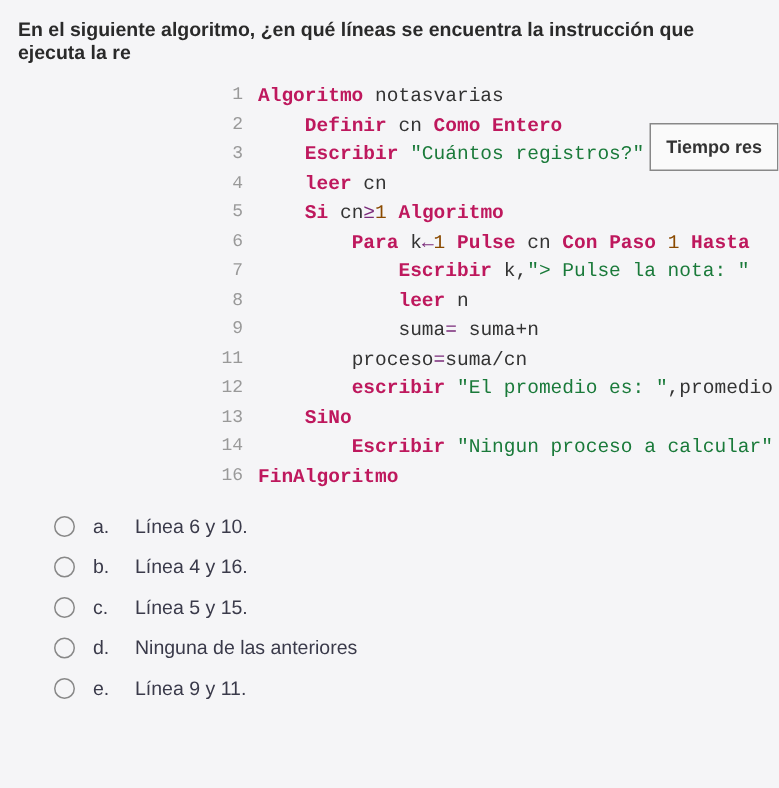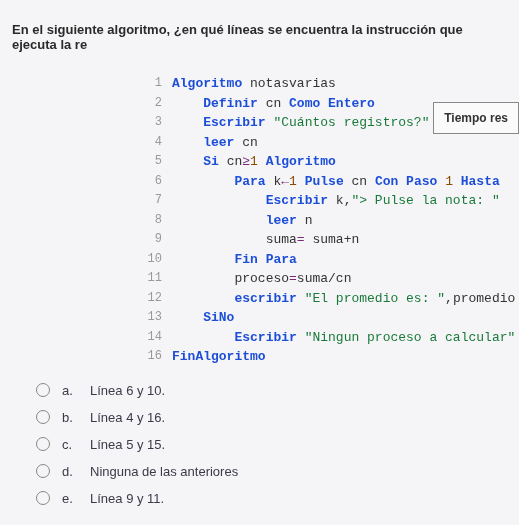--- a/index.html
+++ b/index.html
@@ -5,21 +5,21 @@
     * { margin: 0; padding: 0; box-sizing: border-box; }
     body {
       font-family: Arial, sans-serif;
       background: #f5f5f7;
       width: 519px;
       height: 525px;
       overflow: hidden;
       color: #333;
     }
     .question-header {
-      padding: 22px 12px;
+      padding: 12px 12px;
       font-size: 13px;
       font-weight: bold;
       color: #2a2a2a;
       background: #f5f5f7;
     }
     .code-block {
       margin-left: 140px;
       font-family: 'Courier New', monospace;
       font-size: 13px;
       line-height: 1.5;
@@ -41,21 +41,21 @@
     }
     .ln {
       width: 22px;
       text-align: right;
       color: #999;
       margin-right: 10px;
       flex-shrink: 0;
       font-size: 12px;
     }
     .cd { white-space: pre; }
-    .kw { color: #1d4ed8; font-weight: bold; }
+    .kw { color: #be185d; font-weight: bold; }
     .str { color: #1a7a3a; }
     .num { color: #8a4a00; }
     .op { color: #7a2a7a; }
     .options {
       margin-top: 16px;
       padding-left: 36px;
     }
     .option {
       display: flex;
       align-items: center;
@@ -122,24 +122,20 @@
   <div class="code-line">
       <span class="ln">8</span>
       <span class="cd">            <span class="kw">leer</span><span> n</span></span>
     </div>
 
   <div class="code-line">
       <span class="ln">9</span>
       <span class="cd">            <span>suma</span><span class="op">=</span><span> suma+n</span></span>
     </div>
 
-  <div class="code-line">
-      <span class="ln">10</span>
-      <span class="cd">        <span class="kw">Fin Para</span></span>
-    </div>
 
   <div class="code-line">
       <span class="ln">11</span>
       <span class="cd">        <span>proceso</span><span class="op">=</span><span>suma/cn</span></span>
     </div>
 
   <div class="code-line">
       <span class="ln">12</span>
       <span class="cd">        <span class="kw">escribir</span><span class="str"> "El promedio es: "</span><span>,promedio</span></span>
     </div>

